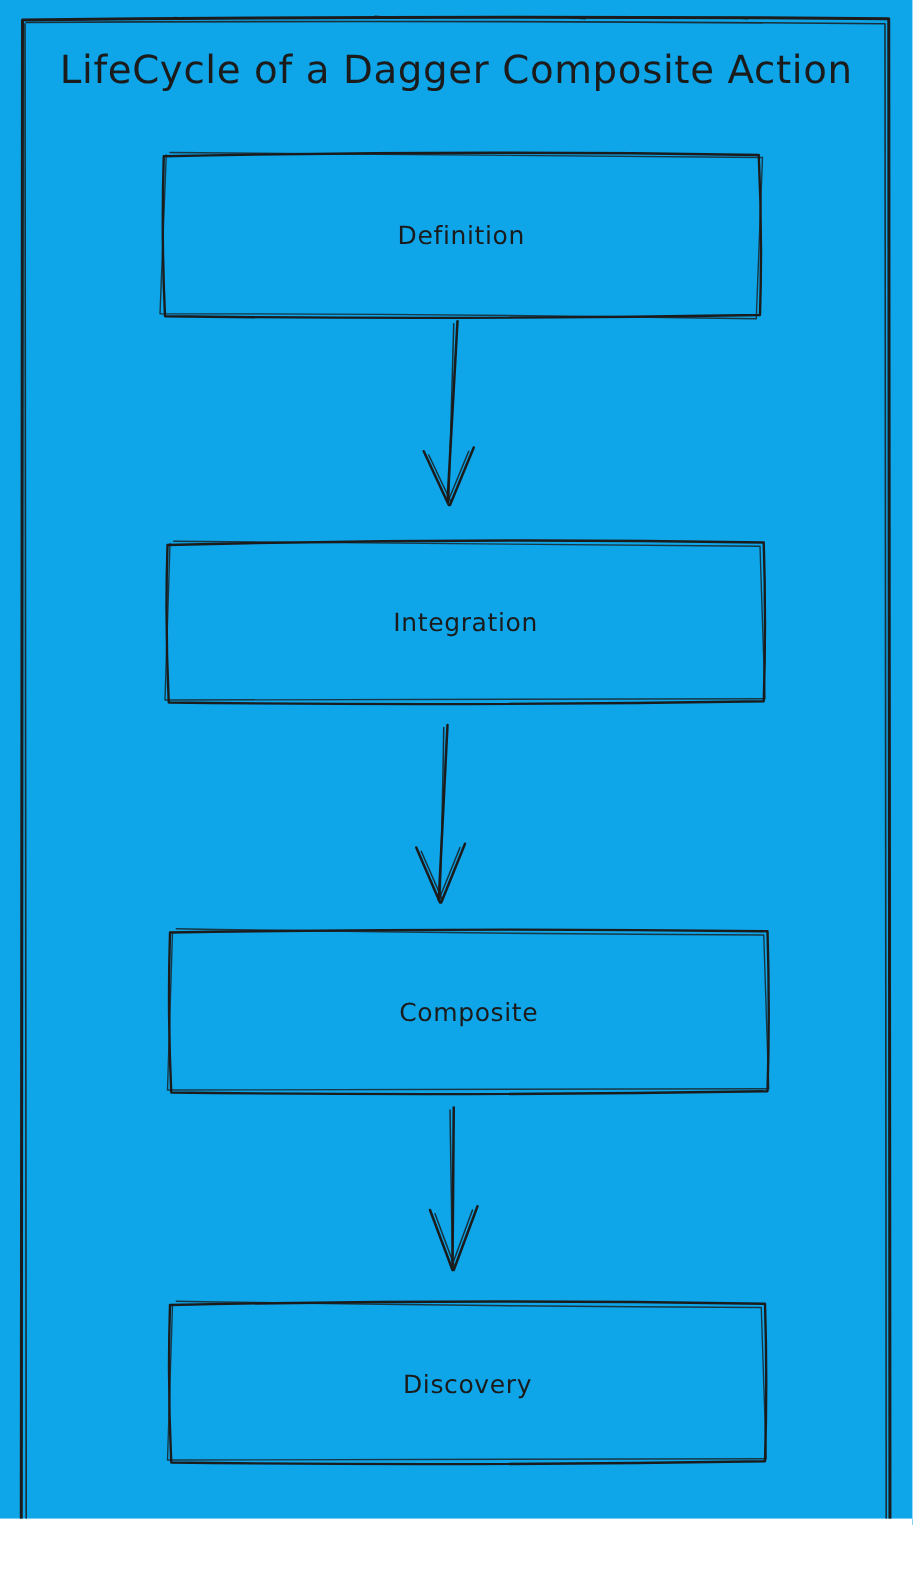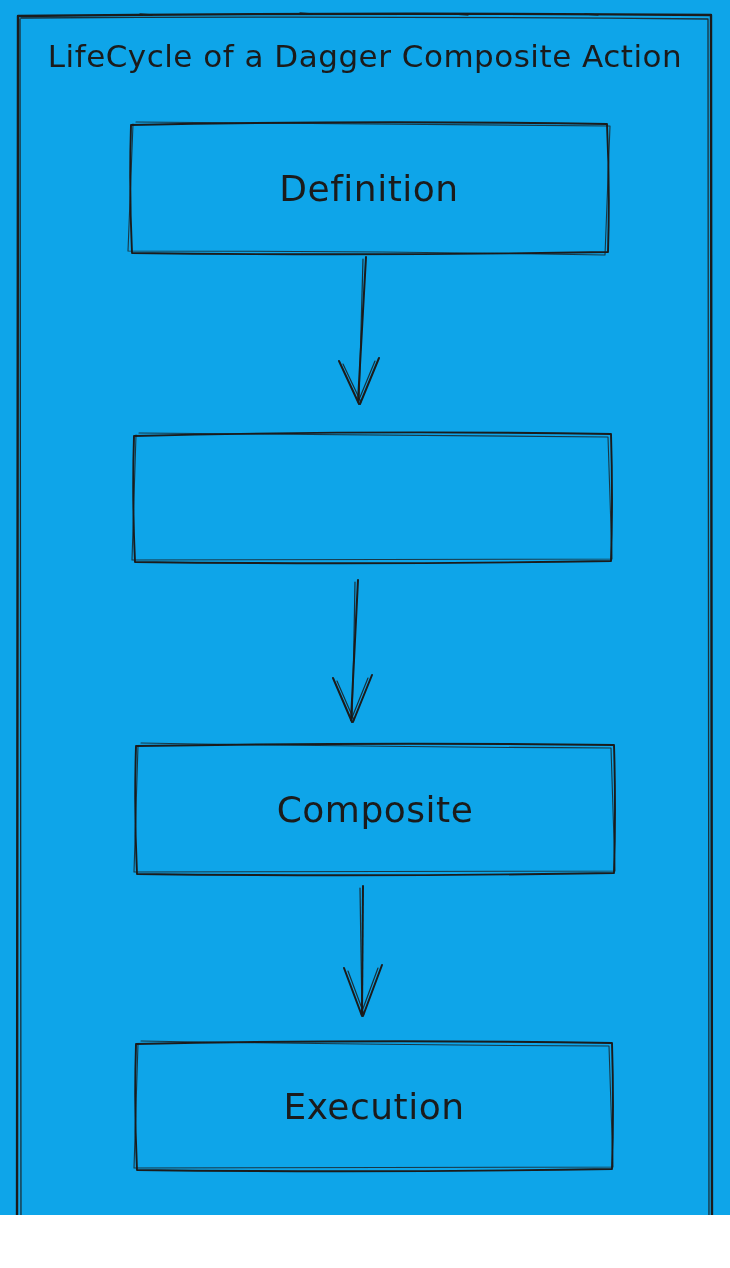--- a/index.html
+++ b/index.html
@@ -46,21 +46,21 @@
     justify-content: center;
     font-size: 31px;
     letter-spacing: 0.5px;
     white-space: nowrap;
   }
   .node-label {
     position: absolute;
     display: flex;
     align-items: center;
     justify-content: center;
-    font-size: 36px;
+    font-size: 20px;
     letter-spacing: 0.5px;
     white-space: nowrap;
     text-align: center;
   }
   .label-definition  { left: 130px; top: 123px;  width: 478px; height: 130px; }
   .label-integration { left: 133px; top: 434px;  width: 479px; height: 128px; }
   .label-discovery   { left: 135px; top: 744px;  width: 480px; height: 131px; }
   .label-execution   { left: 135px; top: 1042px; width: 478px; height: 129px; }
 </style>
 </head>
@@ -121,18 +121,19 @@
     <g>
       <path class="stroke w-box" d="M 136 1044 Q 374 1039 612 1043 Q 614 1106 612 1169 Q 374 1173 137 1170 Q 134 1107 136 1044"></path>
       <path class="stroke w-box2" d="M 141 1041 Q 375 1045 609 1046 L 613 1167 Q 373 1168 134 1168 L 138 1044"></path>
     </g>
   </svg>
 
   <div class="diagram-title">LifeCycle of a Dagger Composite Action</div>
 
   <div class="node-label label-definition">Definition</div>
 
+  <div class="node-label label-integration">Integration</div>
 
   <div class="node-label label-discovery">Composite</div>
 
-  <div class="node-label label-execution">Execution</div>
+  <div class="node-label label-execution">Discovery</div>
 
 </div>
 
 </body></html>

